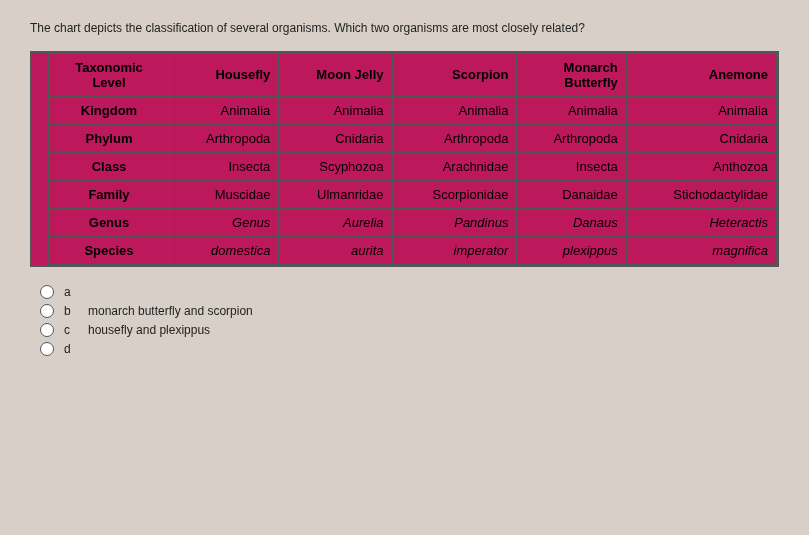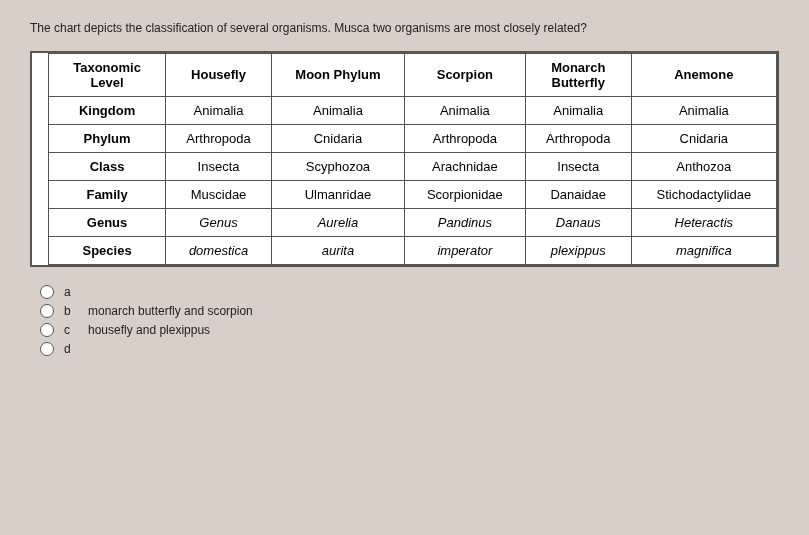--- a/index.html
+++ b/index.html
@@ -11,32 +11,32 @@
       min-height: 535px;
       padding: 20px 30px;
     }
     .question {
       font-size: 12px;
       color: #222;
       margin-bottom: 14px;
       line-height: 1.4;
     }
     .table-wrapper {
-      background: #ffffff;
+      background: #be185d;
       border: 2px solid #555;
       padding-left: 16px;
     }
     table {
       width: 100%;
       border-collapse: collapse;
     }
     th, td {
       border: 1px solid #555;
       padding: 6px 8px;
-      text-align: center;
+      text-align: right;
       vertical-align: middle;
     }
     th {
       font-weight: bold;
     }
     .col-taxonomic {
       font-weight: bold;
       text-align: center;
       min-width: 90px;
     }
@@ -74,29 +74,29 @@
       min-width: 14px;
     }
     .option-text {
       font-size: 12px;
       color: #222;
     }
   </style>
 </head>
 <body>
 
-<p class="question">The chart depicts the classification of several organisms. Musca two organisms are most closely related?</p>
+<p class="question">The chart depicts the classification of several organisms. Which two organisms are most closely related?</p>
 
 <div class="table-wrapper">
   <table>
     <thead>
       <tr>
         <th class="col-taxonomic">Taxonomic<br>Level</th>
         <th>Housefly</th>
-        <th>Moon Phylum</th>
+        <th>Moon Jelly</th>
         <th>Scorpion</th>
         <th>Monarch<br>Butterfly</th>
         <th>Anemone</th>
       </tr>
     </thead>
     <tbody>
       <tr>
         <td class="row-label">Kingdom</td>
         <td>Animalia</td>
         <td>Animalia</td>

